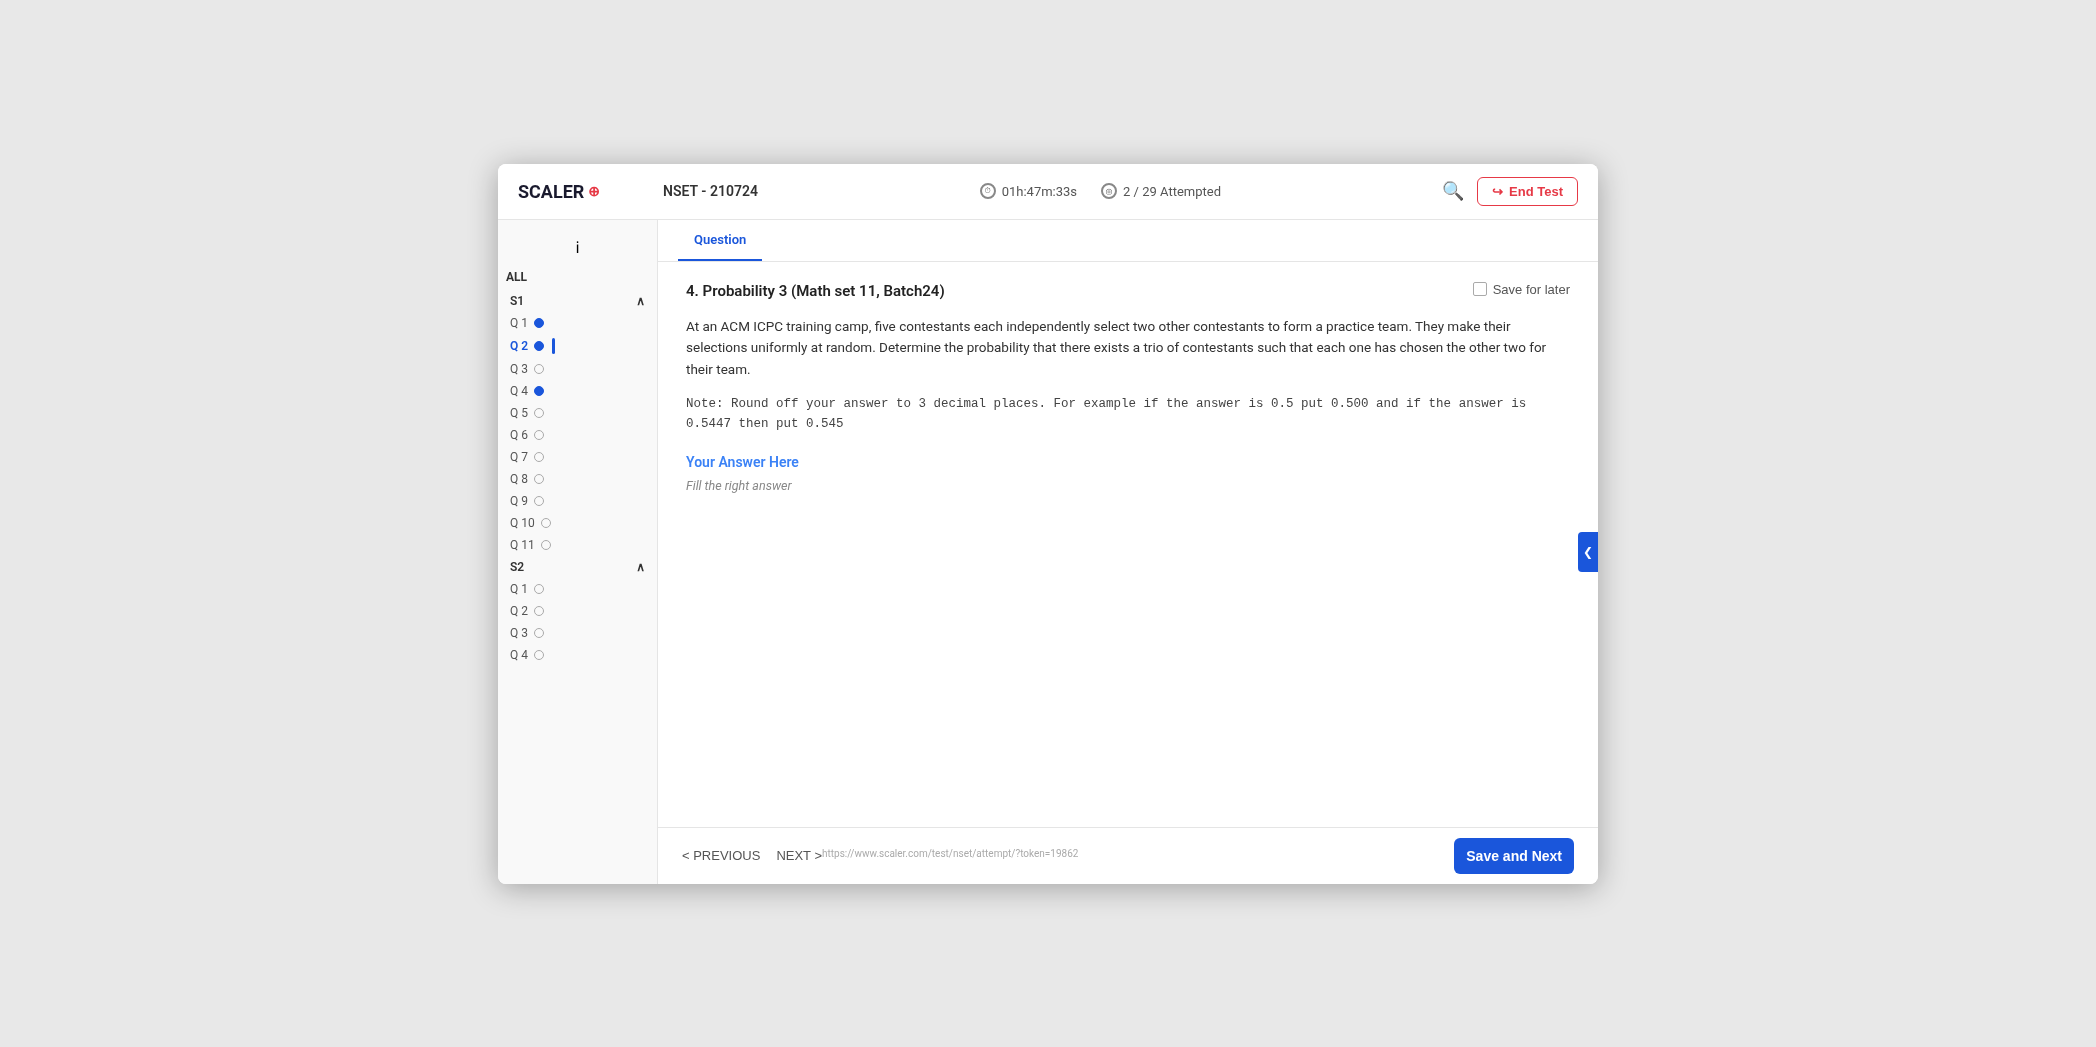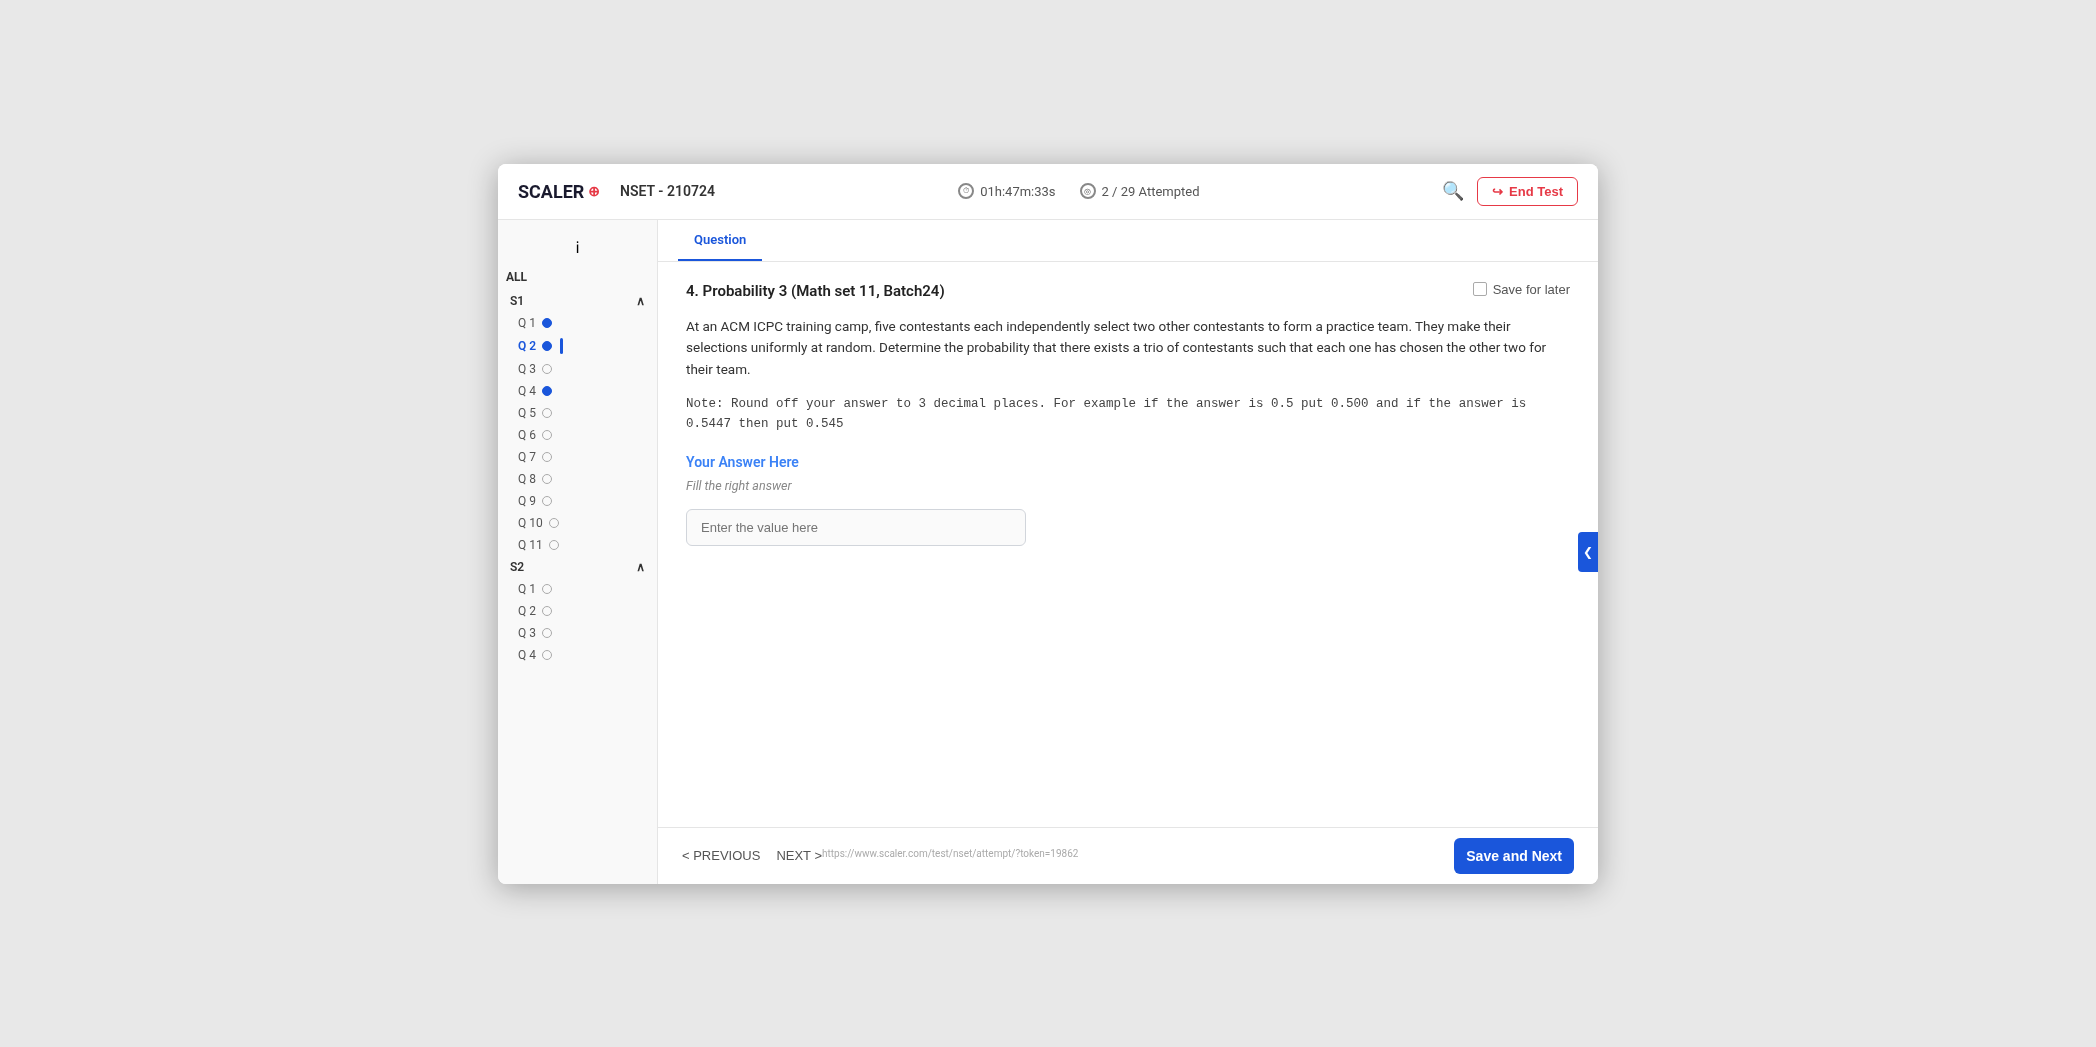--- a/index.html
+++ b/index.html
@@ -23,21 +23,21 @@
       justify-content: space-between;
       padding: 0 20px;
       height: 56px;
       background: #fff;
       border-bottom: 1px solid #e5e5e5;
       gap: 36px;
     }
     .header-left { display: flex; align-items: center; gap: 20px; }
     .logo { font-weight: 700; font-size: 18px; color: #1a1a2e; display: flex; align-items: center; gap: 4px; }
     .logo-icon { color: #e63946; font-size: 14px; }
-    .exam-title { font-size: 14px; font-weight: 600; color: #333; }
+    .exam-title { font-size: 14px; font-weight: 600; color: #333; margin-left: 43px; }
     .header-center { display: flex; align-items: center; gap: 24px; }
     .timer-badge, .progress-badge {
       display: flex; align-items: center; gap: 6px;
       font-size: 13px; color: #555;
     }
     .timer-icon, .progress-icon {
       width: 16px; height: 16px; border-radius: 50%; border: 2px solid #888;
       display: flex; align-items: center; justify-content: center; font-size: 8px;
     }
     .header-right { display: flex; align-items: center; gap: 12px; }
@@ -66,21 +66,21 @@
     .sidebar-all {
       text-align: left; font-size: 12px; font-weight: 700; color: #333;
       padding: 4px 8px 6px;
     }
     .sidebar-section-label {
       display: flex; align-items: center; justify-content: space-between;
       padding: 4px 12px; font-size: 12px; font-weight: 600; color: #333; cursor: pointer;
     }
     .sidebar-question-item {
       display: flex; align-items: center; gap: 6px;
-      padding: 4px 20px; font-size: 12px; color: #555; cursor: pointer;
+      padding: 4px 12px; font-size: 12px; color: #555; cursor: pointer;
     }
     .sidebar-question-item.active { color: #1a56db; font-weight: 600; }
     .q-dot {
       width: 10px; height: 10px; border-radius: 50%; border: 1.5px solid #aaa;
       flex-shrink: 0;
     }
     .q-dot.answered { background: #1a56db; border-color: #1a56db; }
     .q-dot.active-dot { background: #1a56db; border-color: #1a56db; }
     .sidebar-question-item .q-bar {
       width: 3px; height: 16px; background: #1a56db; border-radius: 2px; margin-left: 2px;
@@ -282,21 +282,20 @@
             <span>Save for later</span>
           </button>
         </div>
 
         <div class="question-body">At an ACM ICPC training camp, five contestants each independently select two other contestants to form a practice team. They make their selections uniformly at random. Determine the probability that there exists a trio of contestants such that each one has chosen the other two for their team.</div>
 
         <div class="question-note">Note: Round off your answer to 3 decimal places. For example if the answer is 0.5 put 0.500 and if the answer is 0.5447 then put 0.545</div>
 
         <div class="answer-section-label">Your Answer Here</div>
         <div class="fill-instruction">Fill the right answer</div>
-        <input class="answer-input" type="text" placeholder="Enter the value here" style="">
       </div>
 
       <div class="footer">
         <div style="display:flex; flex-direction:row; ">
           <div class="footer-nav">
             <button class="nav-btn">
               <span>&lt; PREVIOUS</span>
             </button>
             <button class="nav-btn">
               <span>NEXT &gt;</span>

